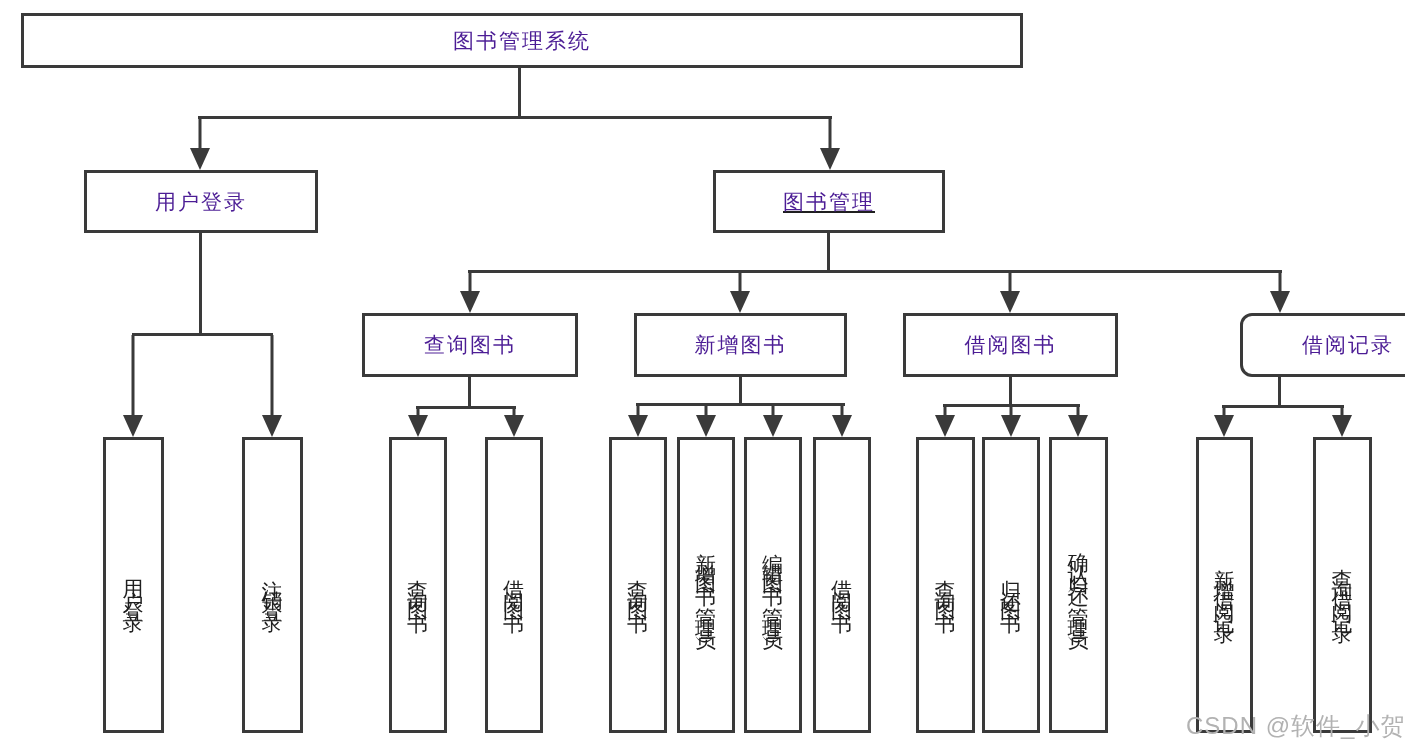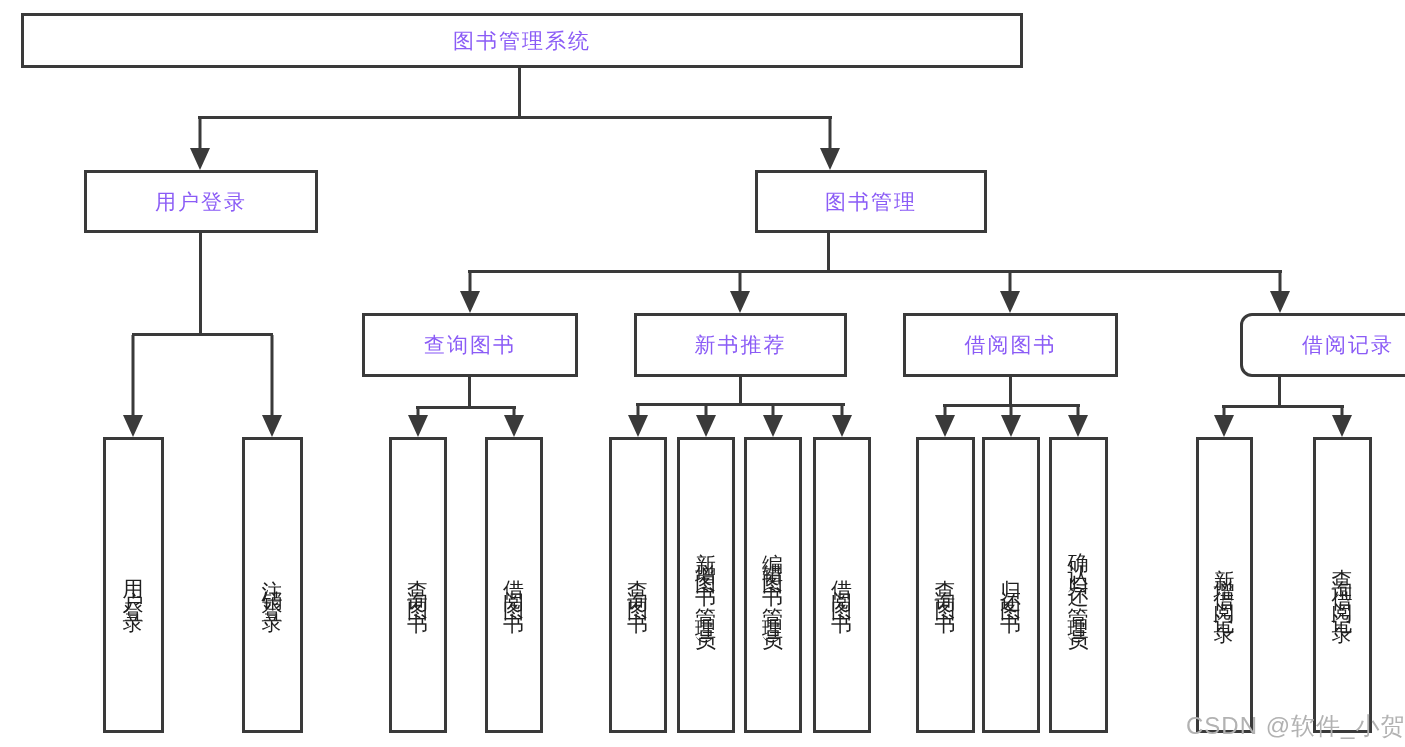--- a/index.html
+++ b/index.html
@@ -23,21 +23,21 @@
     display: flex;
     align-items: center;
     justify-content: center;
     color: #1f1f1f;
     z-index: 2;
   }
   .h-label {
     font-size: 21px;
     letter-spacing: 2px;
     white-space: nowrap;
-    color: #8b5cf6;
+    color: #4c1d95;
     text-align: right;
   }
   .v-label {
     writing-mode: vertical-lr;
     text-orientation: mixed;
     font-size: 21px;
     letter-spacing: 11px;
     line-height: 1;
     white-space: nowrap;
     color: #1f1f1f;
@@ -89,30 +89,30 @@
 <div id="stage">
 
   <div class="box" style="left:21px; top:13px; width:1002px; height:55px;">
     <span class="h-label">图书管理系统</span>
   </div>
 
   <div class="box" style="left:84px; top:170px; width:234px; height:63px;">
     <span class="h-label">用户登录</span>
   </div>
 
-  <div class="box" style="left:755px; top:170px; width:232px; height:63px;">
+  <div class="box" style="left:713px; top:170px; width:232px; height:63px;text-decoration:underline;">
     <span class="h-label">图书管理</span>
   </div>
 
   <div class="box" style="left:362px; top:313px; width:216px; height:64px;">
     <span class="h-label">查询图书</span>
   </div>
 
   <div class="box" style="left:634px; top:313px; width:213px; height:64px;">
-    <span class="h-label">新书推荐</span>
+    <span class="h-label">新增图书</span>
   </div>
 
   <div class="box" style="left:903px; top:313px; width:215px; height:64px;">
     <span class="h-label">借阅图书</span>
   </div>
 
   <div class="box" style="left:1240px; top:313px; width:216px; height:64px;border-radius:12px;">
     <span class="h-label">借阅记录</span>
   </div>
 

